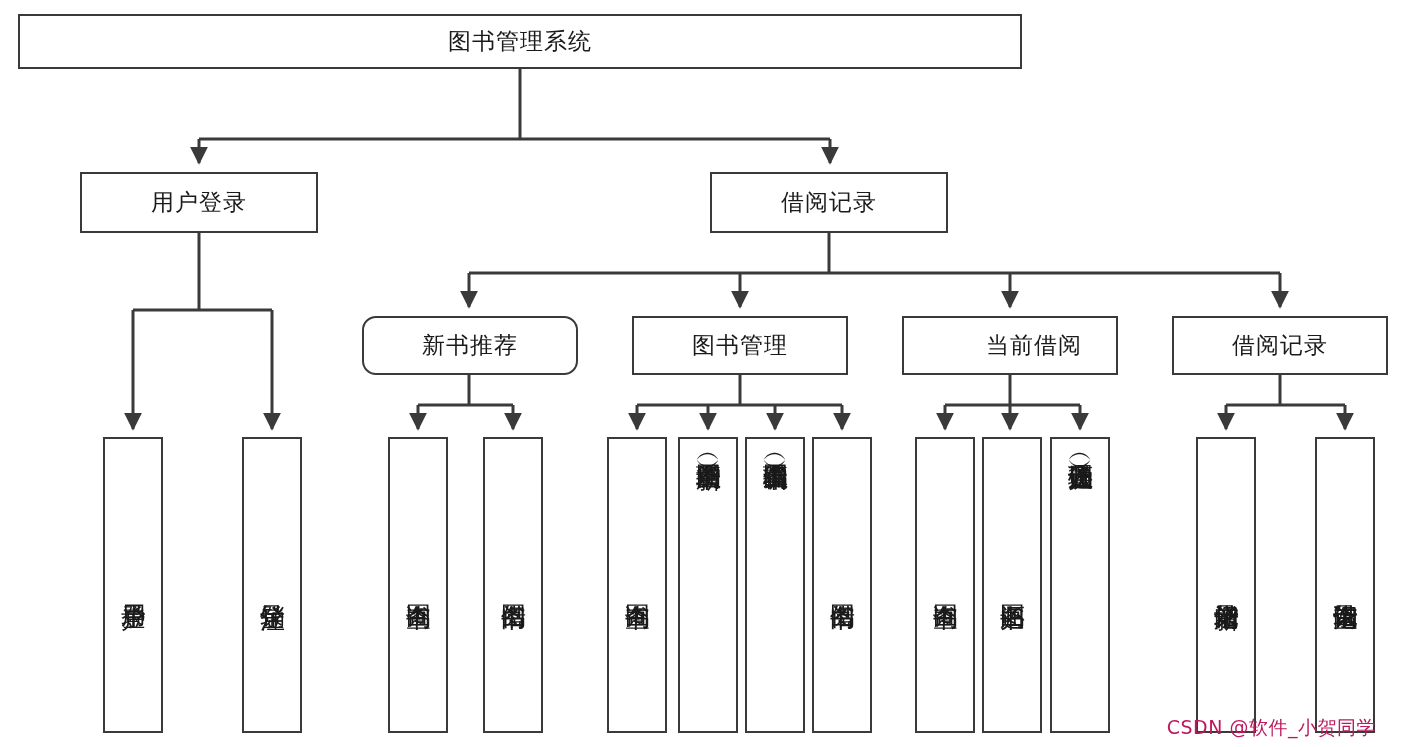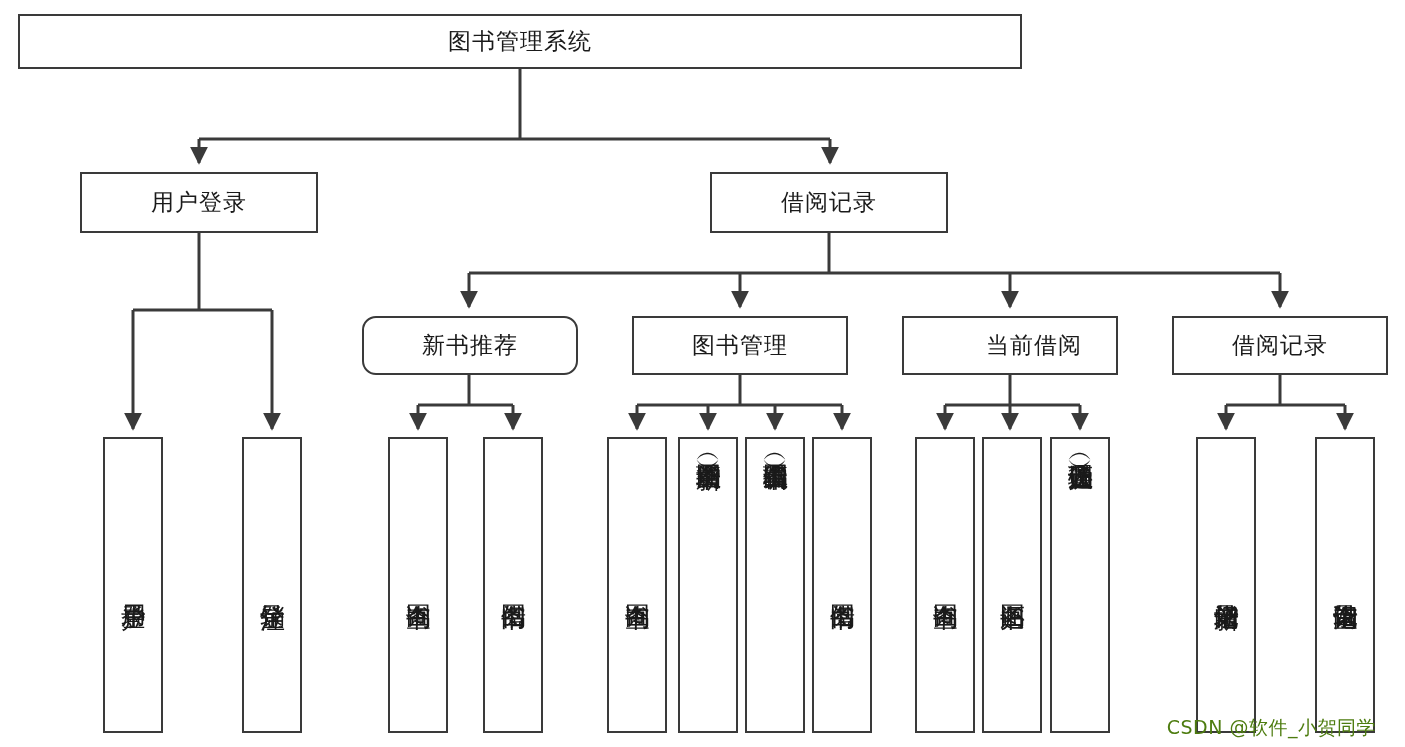--- a/index.html
+++ b/index.html
@@ -55,21 +55,21 @@
   }
   .node.vert.center {
     align-items: center;
     padding-top: 0;
   }
   .watermark {
     position: absolute;
     right: 14px;
     bottom: 6px;
     font-size: 19px;
-    color: #4d7c0f;
+    color: #be185d;
     letter-spacing: 0.5px;
     white-space: nowrap;
     margin-left: 27px;
   }
 </style>
 </head>
 <body>
 
 <div id="stage">
 

